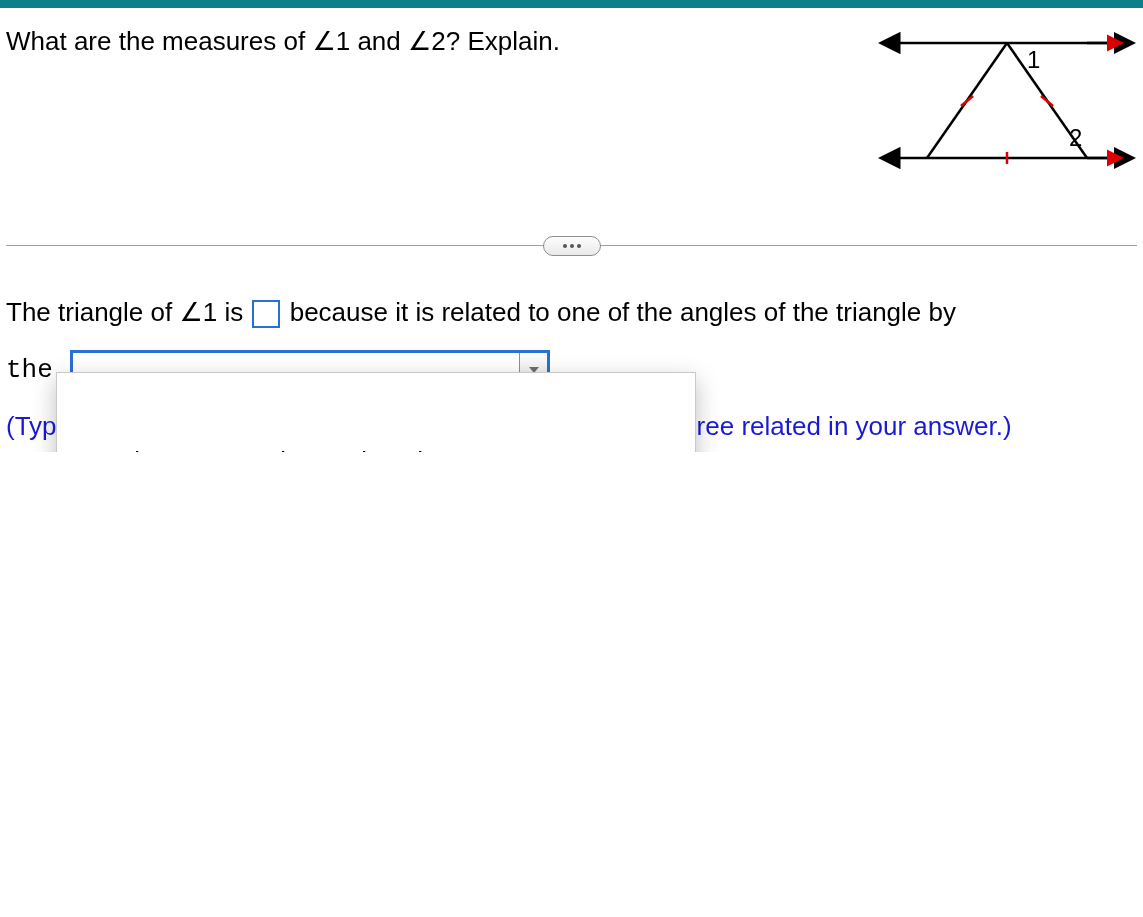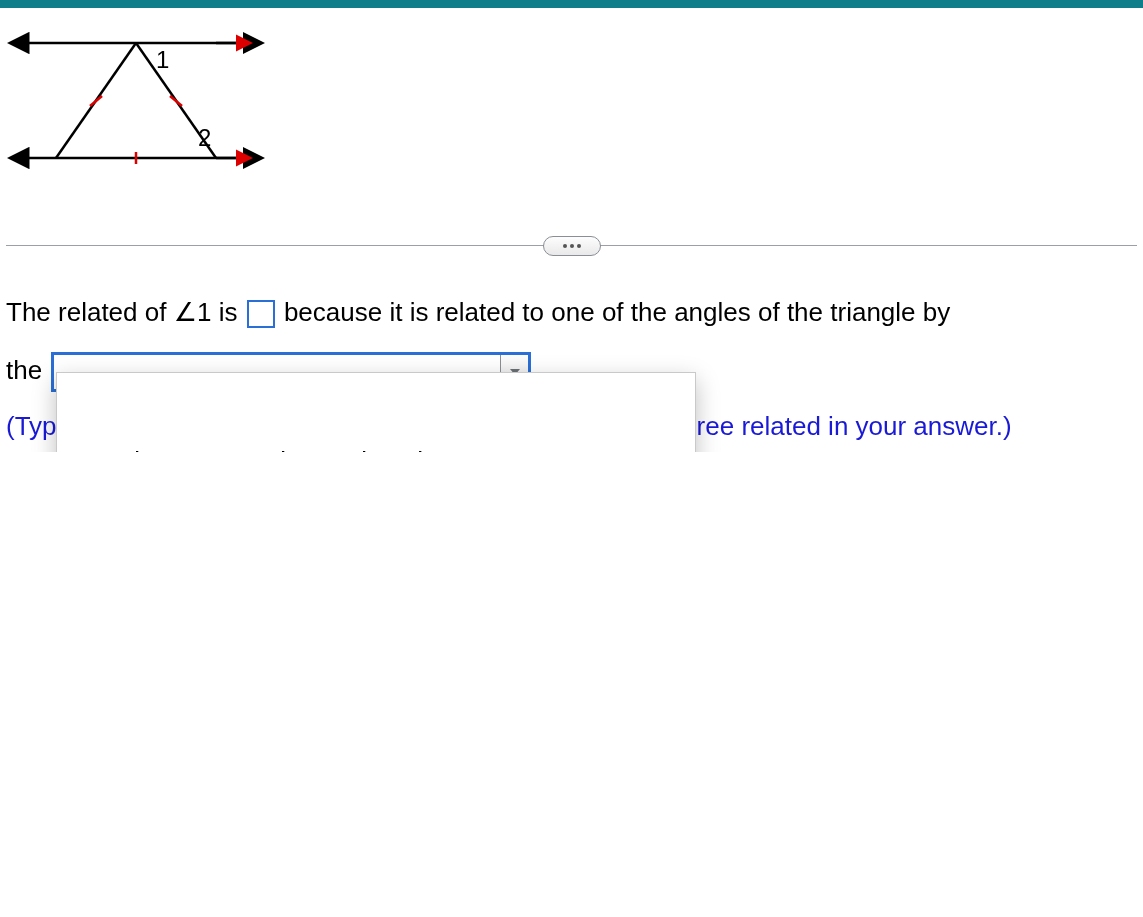--- a/index.html
+++ b/index.html
@@ -115,20 +115,23 @@
   }
 </style>
 </head>
 <body>
 
 <div class="topbar"></div>
 
 <div class="content">
 
   <div class="question-row">
+    <div class="question-text">
+      <span>What are the measures of </span><span class="angle">∠1</span><span> and </span><span class="angle">∠2</span><span>? Explain.</span>
+    </div>
     <div class="diagram-wrap">
       <svg viewBox="0 0 260 160" width="260" height="160">
         <defs>
           <marker id="arrR" viewBox="0 0 10 10" refX="6" refY="5" markerWidth="9" markerHeight="9" orient="auto">
             <path d="M0 0 L10 5 L0 10 Z" fill="#000"></path>
           </marker>
           <marker id="arrL" viewBox="0 0 10 10" refX="4" refY="5" markerWidth="9" markerHeight="9" orient="auto">
             <path d="M10 0 L0 5 L10 10 Z" fill="#000"></path>
           </marker>
           <marker id="redR" viewBox="0 0 10 10" refX="6" refY="5" markerWidth="7" markerHeight="7" orient="auto">
@@ -161,23 +164,23 @@
     <hr class="divider-line">
     <div class="divider-pill">
       <span></span>
         <span></span>
         <span></span>
     </div>
   </div>
 
   <div class="answer-block">
     <div>
-      <span>The related of </span><span class="angle">∠1</span><span> is </span><span class="inline-input"></span><span> because it is related to one of the angles of the triangle by</span>
-    </div>
-    <div style="margin-top:6px;">
+      <span>The triangle of </span><span class="angle">∠1</span><span> is </span><span class="inline-input"></span><span> because it is related to one of the angles of the triangle by</span>
+    </div>
+    <div style="margin-top:6px;font-family:Liberation Mono, monospace;">
       <span>the </span><span class="combo">
         <span class="combo-text"></span>
         <span class="combo-btn">
           <svg width="12" height="10" viewBox="0 0 12 10">
               <path d="M1 2 L6 8 L11 2 Z" fill="#6a6f74"></path>
             </svg>
         </span>
       </span>
     </div>
     <div class="hint" style="margin-top:4px;">

